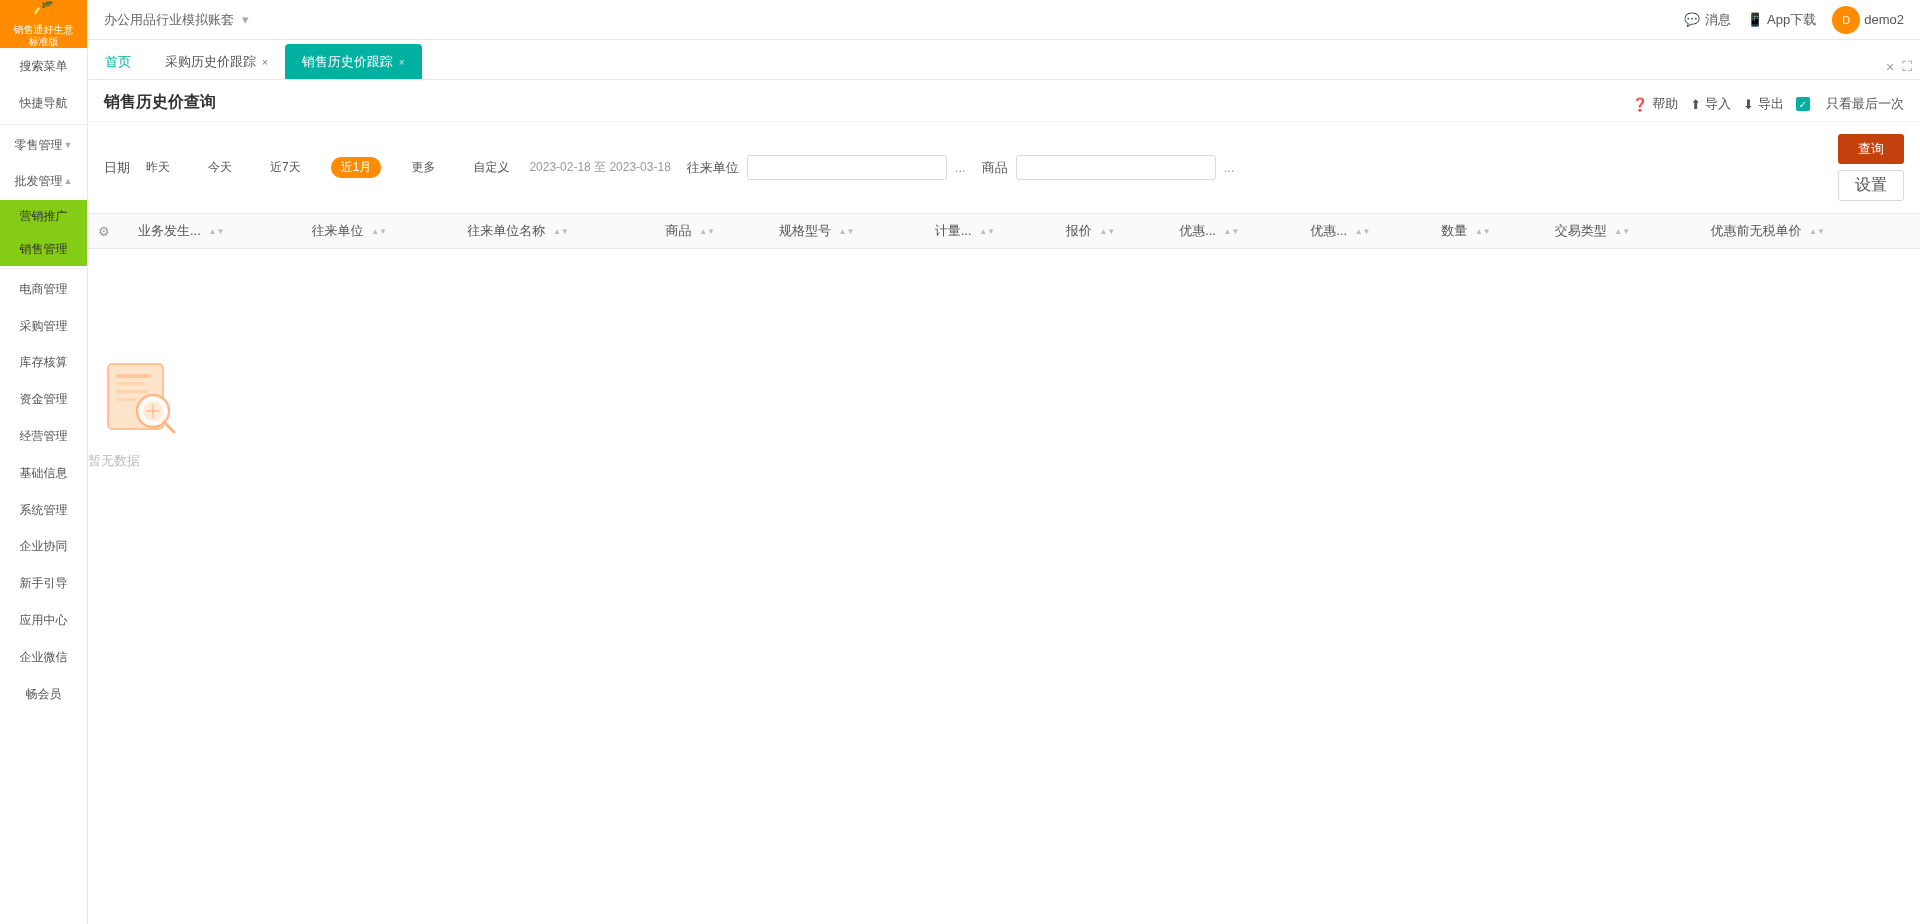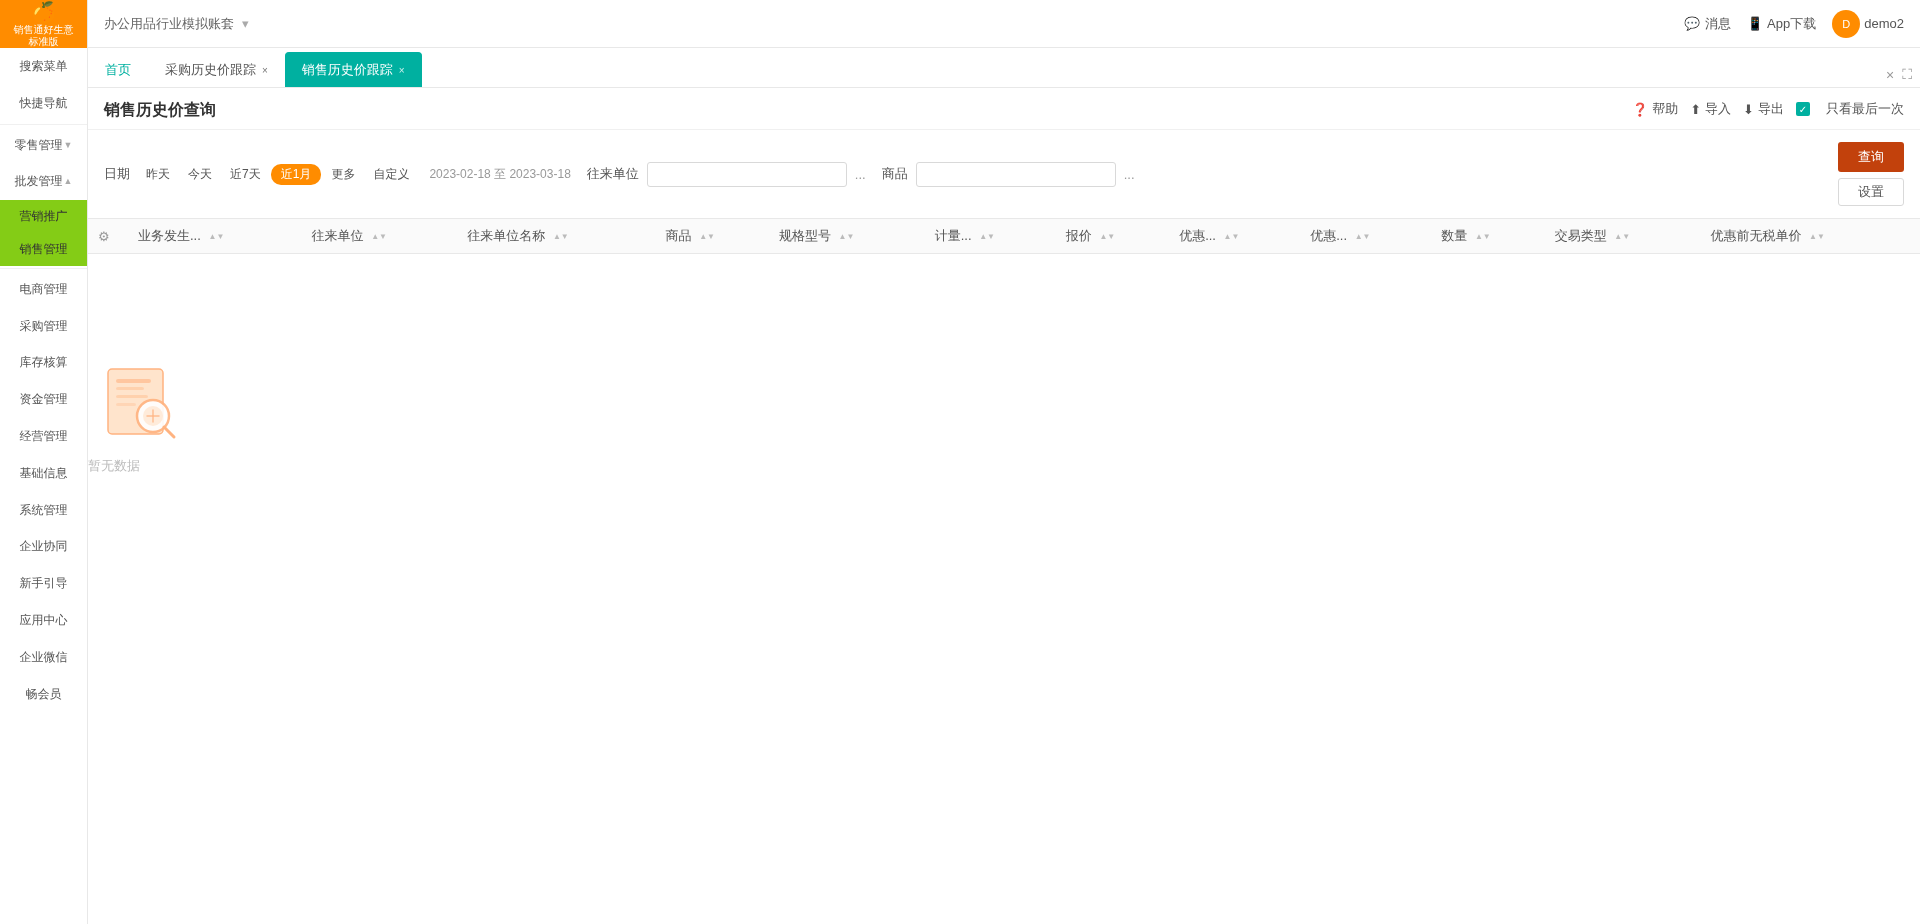--- a/index.html
+++ b/index.html
@@ -13,59 +13,59 @@
     .sidebar-item.has-arrow { display: flex; align-items: center; justify-content: center; gap: 1px; }
     .sidebar-item.active { color: #00b0a0; }
     .sidebar-divider { height: 1px; background: #f0f0f0; margin: 2px 0; }
     .sidebar-sub { background: #84cc16; }
     .sidebar-sub .sidebar-item { color: #333; font-size: 12px; padding: 8px 5px; }
 
     
     .main { flex: 1; display: flex; flex-direction: column; height: 924px; overflow: hidden; }
 
     
-    .top-header { height: 48px; background: #fff; display: flex; align-items: center; justify-content: space-between; padding: 0 16px; border-bottom: 1px solid #e8e8e8; flex-shrink: 0; }
+    .top-header { height: 40px; background: #fff; display: flex; align-items: center; justify-content: space-between; padding: 0 16px; border-bottom: 1px solid #e8e8e8; flex-shrink: 0; }
     .header-left { display: flex; align-items: center; gap: 8px; color: #666; font-size: 13px; }
     .header-right { display: flex; align-items: center; gap: 16px; font-size: 13px; color: #555; }
     .header-right-item { display: flex; align-items: center; gap: 4px; cursor: pointer; }
     .avatar { width: 28px; height: 28px; border-radius: 50%; background: #ff8c00; display: flex; align-items: center; justify-content: center; color: #fff; font-size: 11px; }
 
     
     .tab-bar { height: 40px; background: #fff; display: flex; align-items: flex-end; border-bottom: 1px solid #e8e8e8; flex-shrink: 0; gap: 0; }
     .tab { padding: 8px 16px; cursor: pointer; font-size: 13px; color: #555; border-top-left-radius: 4px; border-top-right-radius: 4px; display: flex; align-items: center; gap: 6px; border: 1px solid transparent; border-bottom: none; position: relative; }
     .tab.home { color: #00b0a0; }
     .tab.active { background: #00b0a0; color: #fff; border-color: #00b0a0; }
     .tab-close { font-size: 10px; cursor: pointer; opacity: 0.8; }
     .tab-bar-actions { margin-left: auto; display: flex; align-items: center; gap: 8px; padding-right: 8px; padding-bottom: 4px; }
     .tab-bar-btn { cursor: pointer; color: #999; font-size: 14px; }
 
     
     .page-content { flex: 1; overflow: auto; background: #f5f5f5; padding: 0; }
     .page-inner { background: #fff; margin: 0; height: 100%; }
 
     
-    .page-header { padding: 12px 16px 8px; display: flex; align-items: flex-start; justify-content: space-between; border-bottom: 1px solid #f0f0f0; }
+    .page-header { padding: 12px 16px 8px; display: flex; align-items: flex-end; justify-content: space-between; border-bottom: 1px solid #f0f0f0; }
     .page-title { font-size: 16px; font-weight: bold; color: #333; }
     .page-actions { display: flex; align-items: center; gap: 12px; font-size: 13px; color: #555; }
     .page-action-item { display: flex; align-items: center; gap: 4px; cursor: pointer; }
     .checkbox-wrap { display: flex; align-items: center; gap: 16px; }
     .checkbox-icon { width: 14px; height: 14px; background: #00b0a0; border-radius: 2px; display: flex; align-items: center; justify-content: center; }
     .checkbox-icon::after { content: '✓'; color: #fff; font-size: 10px; }
 
     
     .filter-area { padding: 12px 16px; display: flex; align-items: center; gap: 16px; flex-wrap: wrap; background: #fff; }
     .filter-label { color: #555; font-size: 13px; }
-    .date-filters { display: flex; align-items: center; gap: 2px; }
+    .date-filters { display: flex; align-items: center; gap: 22px; }
     .date-btn { padding: 2px 8px; border-radius: 3px; font-size: 12px; cursor: pointer; color: #555; border: none; background: none; }
     .date-btn.active { background: #ff8c00; color: #fff; border-radius: 10px; padding: 2px 10px; }
     .date-range { font-size: 12px; color: #999; margin-left: 4px; }
     .filter-input { border: 1px solid #d9d9d9; border-radius: 3px; padding: 4px 8px; font-size: 13px; width: 220px; color: #333; outline: none; }
     .filter-dots { color: #999; cursor: pointer; }
     .query-btn { background: #c2410c; color: #fff; border: none; border-radius: 3px; padding: 6px 20px; font-size: 13px; cursor: pointer; }
-    .settings-btn { border: 1px solid #d9d9d9; background: #fff; border-radius: 3px; padding: 4px 12px; font-size: 13px; cursor: pointer; color: #555; }
+    .settings-btn { border: 1px solid #d9d9d9; background: #fff; border-radius: 3px; padding: 4px 12px; font-size: 16px; cursor: pointer; color: #555; }
 
     
     .table-wrap { padding: 0 0; overflow-x: auto; }
     .data-table { width: 100%; border-collapse: collapse; font-size: 13px; }
     .data-table th { background: #fafafa; border-bottom: 1px solid #e8e8e8; border-top: 1px solid #e8e8e8; padding: 8px 10px; text-align: left; color: #555; font-weight: normal; white-space: nowrap; }
     .data-table th .sort-arrows { display: inline-flex; flex-direction: column; margin-left: 4px; font-size: 8px; color: #bbb; vertical-align: middle; }
     .settings-col { width: 40px; text-align: center; }
     .settings-icon { cursor: pointer; color: #999; }
 
     

